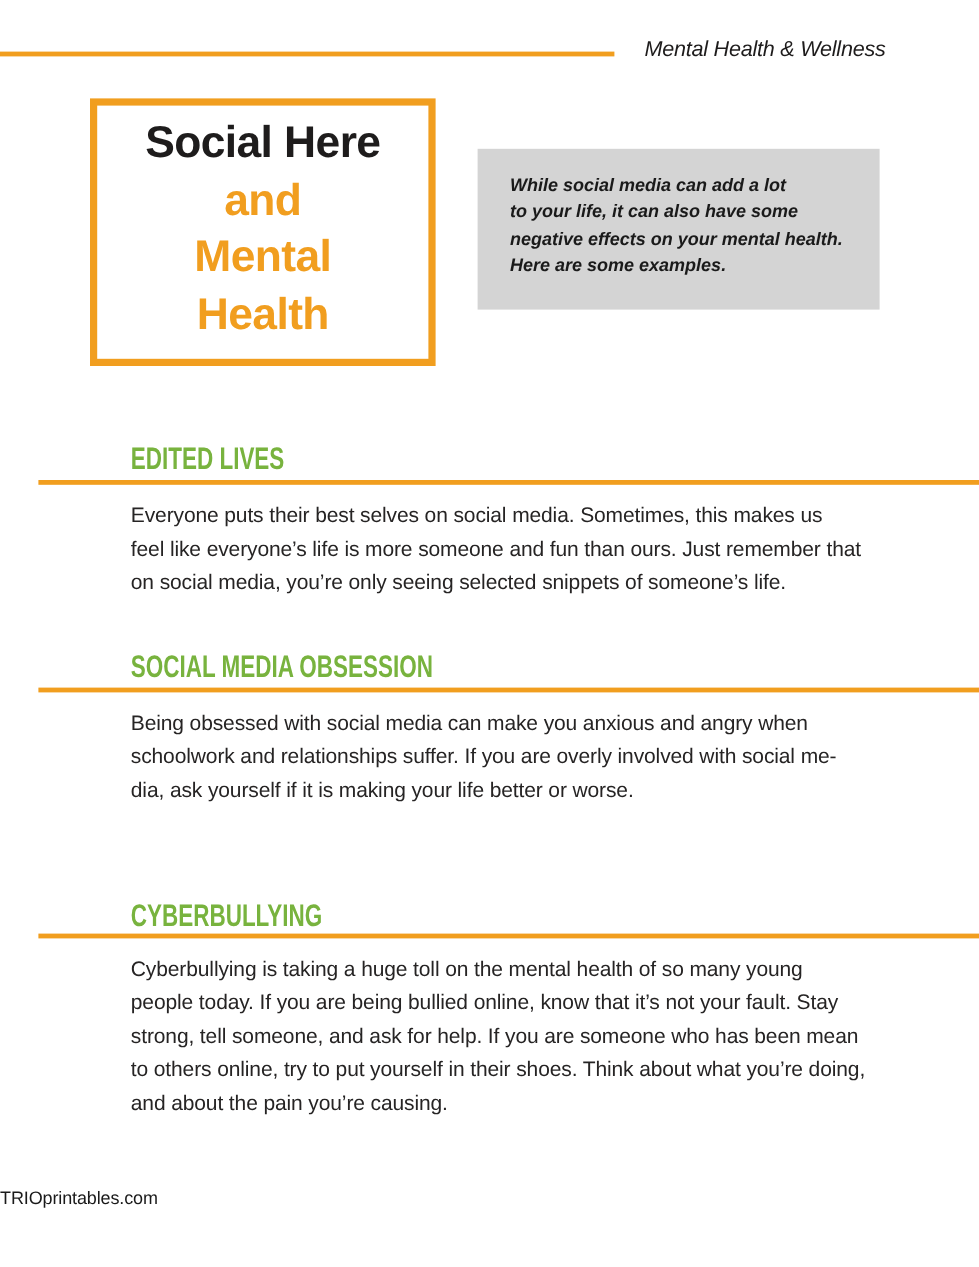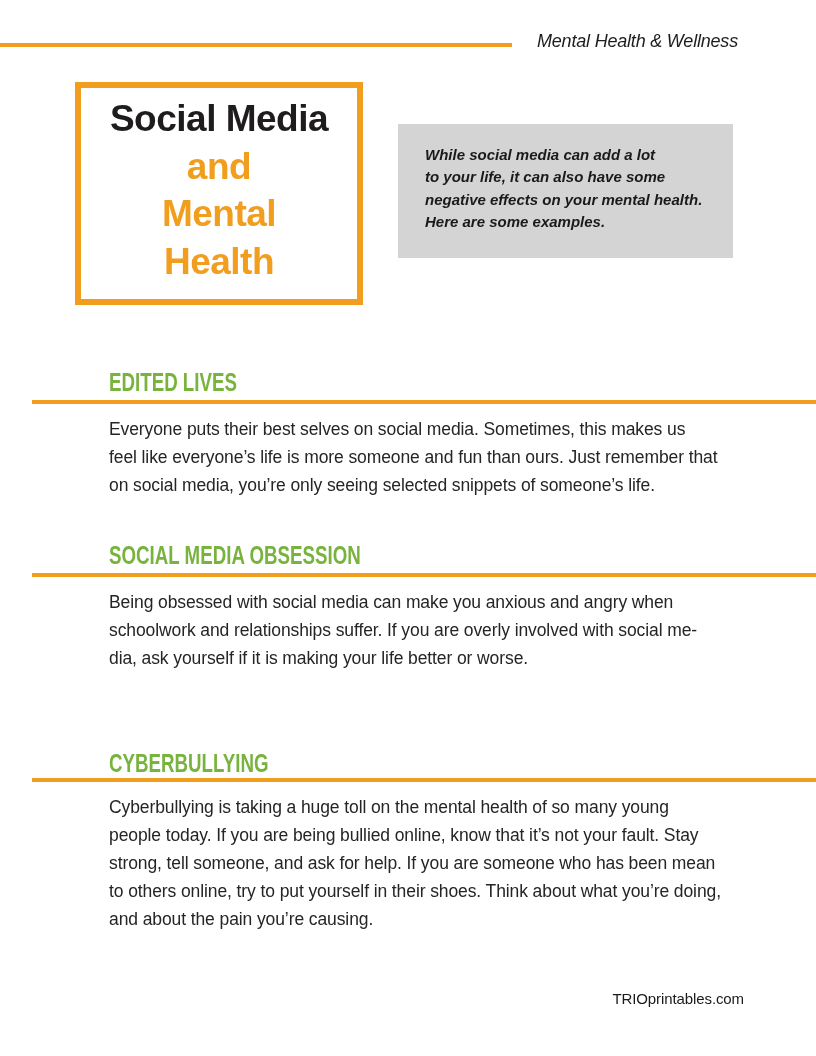--- a/index.html
+++ b/index.html
@@ -92,38 +92,38 @@
   #section-1 .section-body{margin-top:11px;}
   #section-2{top:540px;}
   #section-2 .section-rule{margin-top:3px;}
   #section-2 .section-body{margin-top:11px;}
   #section-3{top:748px;}
   #section-3 .section-rule{margin-top:0px;}
   #section-3 .section-body{margin-top:11px;}
   
   .footer{
     position:absolute;left:0;top:990px;width:744px;
-    text-align:right;
+    text-align:left;
   }
   .footer-site{
     font-size:15px;
     color:#1A1A1A;
     letter-spacing:-0.1px;
   }
 </style>
 </head>
 <body>
 
 <div class="page">
 
   <div class="header-rule"></div>
   <div class="header-category">Mental Health &amp; Wellness</div>
 
   <div class="title-box">
-    <div class="title-line">Social Media</div>
+    <div class="title-line">Social Here</div>
     <div class="title-line orange">and</div>
     <div class="title-line orange">Mental</div>
     <div class="title-line orange">Health</div>
   </div>
 
   <div class="intro-box">
     <div class="intro-line">While social media can add a lot</div>
     <div class="intro-line">to your life, it can also have some</div>
     <div class="intro-line">negative effects on your mental health.</div>
     <div class="intro-line">Here are some examples.</div>

